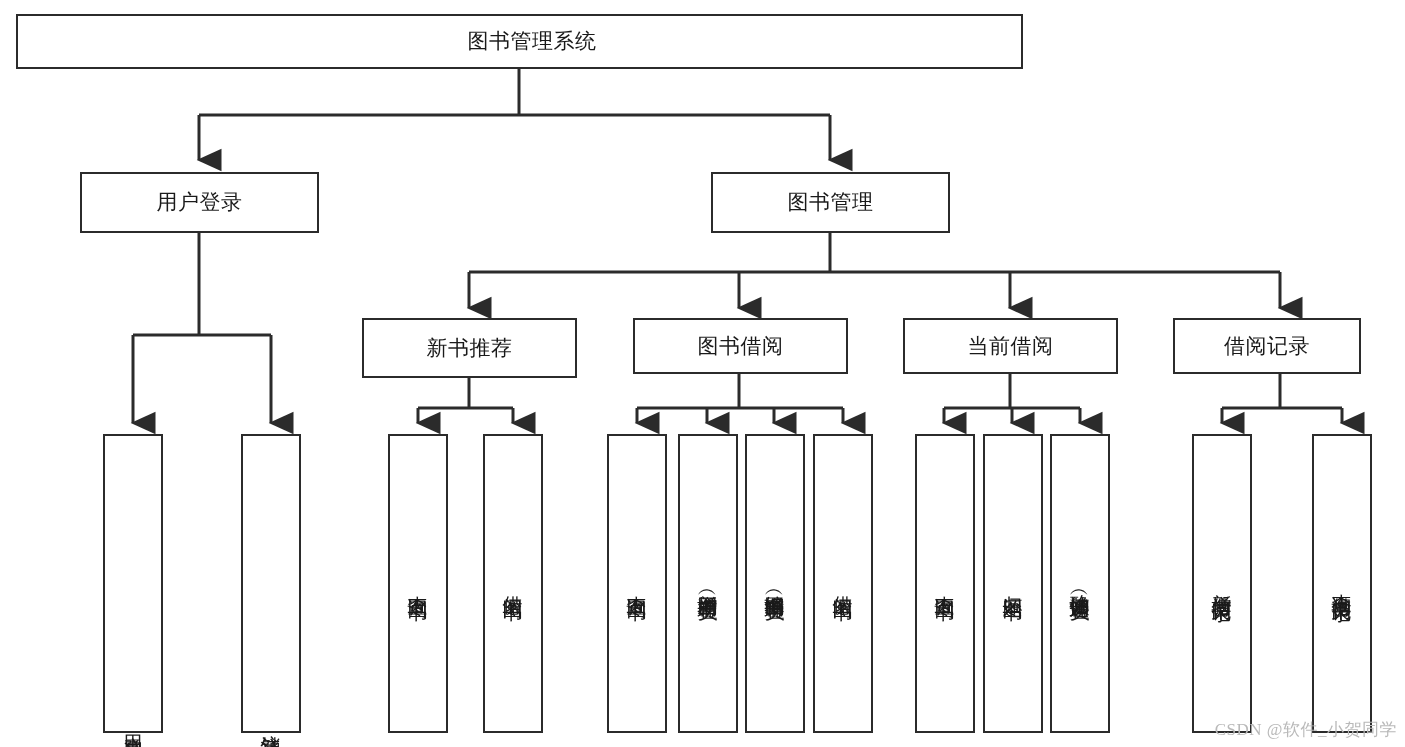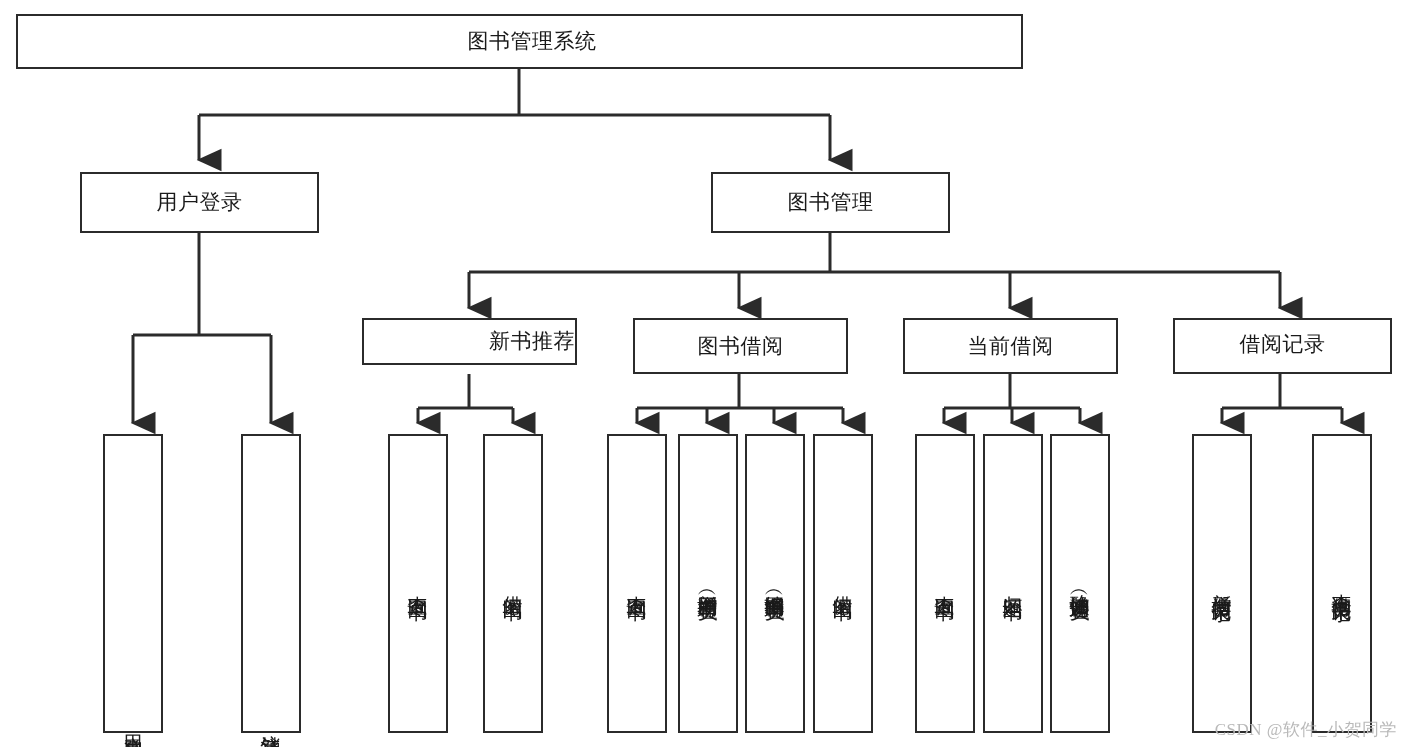--- a/index.html
+++ b/index.html
@@ -134,30 +134,30 @@
     <span class="node-label">图书管理系统</span>
   </div>
 
   <div class="node-box" style="left:80px; top:172px; width:239px; height:61px;">
     <span class="node-label">用户登录</span>
   </div>
   <div class="node-box" style="left:711px; top:172px; width:239px; height:61px;">
     <span class="node-label">图书管理</span>
   </div>
 
-  <div class="node-box" style="left:362px; top:318px; width:215px; height:47px;justify-content:flex-end;">
+  <div class="node-box" style="left:362px; top:318px; width:215px; height:60px;">
     <span class="node-label">新书推荐</span>
   </div>
   <div class="node-box" style="left:903px; top:318px; width:215px; height:56px;">
     <span class="node-label">当前借阅</span>
   </div>
   <div class="node-box" style="left:633px; top:318px; width:215px; height:56px;">
     <span class="node-label">图书借阅</span>
   </div>
-  <div class="node-box" style="left:1173px; top:318px; width:219px; height:56px;font-family:Liberation Mono, monospace;">
+  <div class="node-box" style="left:1173px; top:318px; width:188px; height:56px;">
     <span class="node-label">借阅记录</span>
   </div>
 
   <div class="node-box vertical bottom-aligned" style="left:103px; top:434px; width:60px; height:299px;">
     <span class="node-label">用户登录</span>
   </div>
   <div class="node-box vertical bottom-aligned" style="left:241px; top:434px; width:60px; height:299px;">
     <span class="node-label">注销登录</span>
   </div>
 

